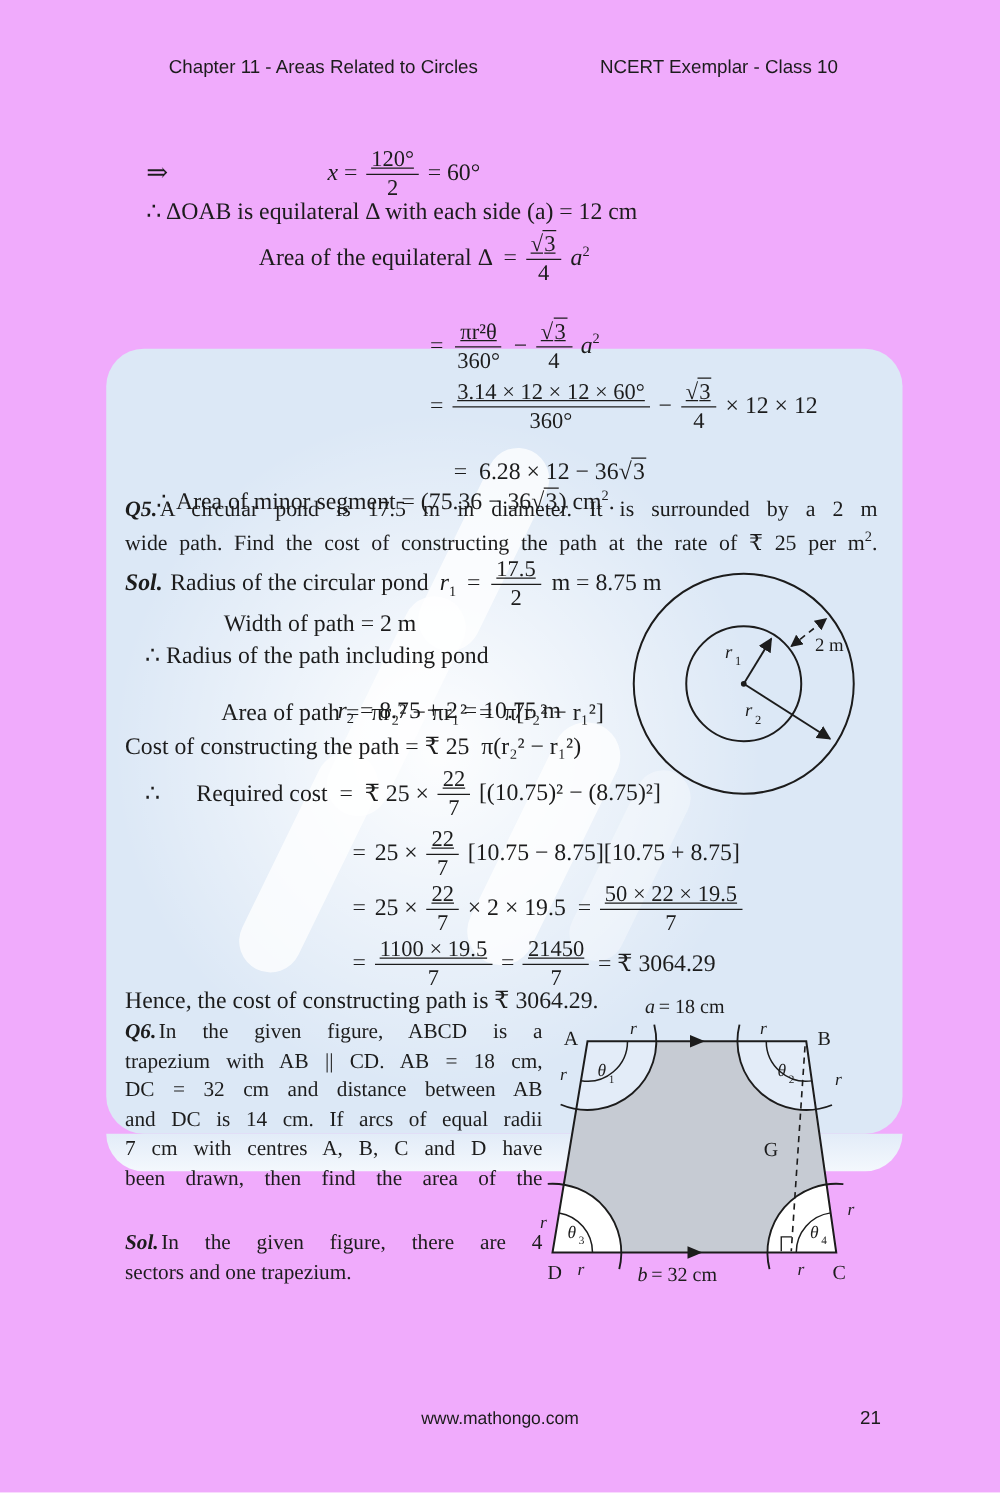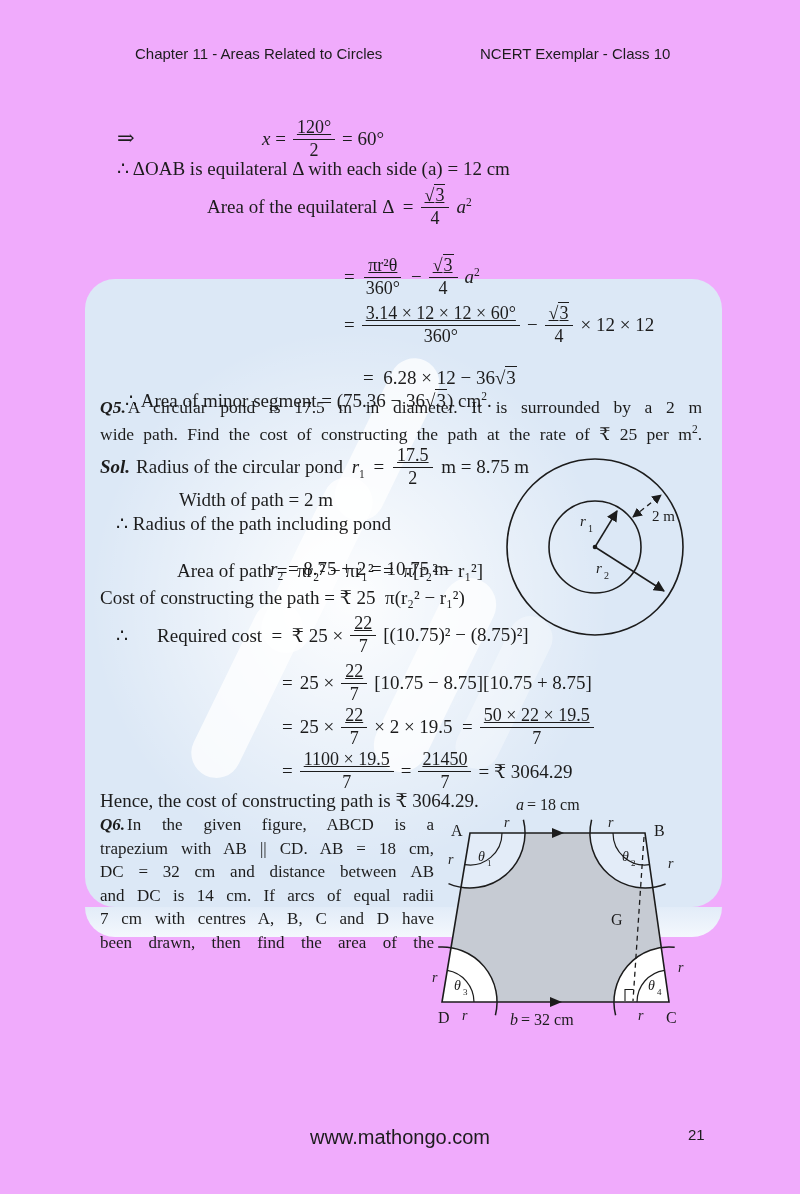--- a/index.html
+++ b/index.html
@@ -143,20 +143,24 @@
   </div>
   <div class="tln" style="left:100px;top:789px;">Hence, the cost of constructing path is ₹ 3064.29.</div>
 
   <div class="q6p" style="left:100px;top:813px;">
     <div><b class="lbl">Q6.</b><span>In the given figure, ABCD is a</span></div>
     <div><span>trapezium with AB || CD. AB = 18 cm,</span></div>
     <div><span>DC = 32 cm and distance between AB</span></div>
     <div><span>and DC is 14 cm. If arcs of equal radii</span></div>
     <div><span>7 cm with centres A, B, C and D have</span></div>
     <div><span>been drawn, then find the area of the</span></div>
+  </div>
+  <div class="q6p" style="left:100px;top:982px;">
+    <div><b class="lbl">Sol.</b><span>In the given figure, there are 4</span></div>
+    <div class="jlast"><span>sectors and one trapezium.</span></div>
   </div>
 
   <svg class="figabs" style="left:500px;top:452px;" width="205" height="200" viewBox="0 0 205 200">
     <defs>
       <marker id="ah" viewBox="0 0 10 10" refX="9" refY="5" markerWidth="7.5" markerHeight="7.5" orient="auto-start-reverse">
         <path d="M0,0 L10,5 L0,10 z" fill="#1c1c1c"></path>
       </marker>
     </defs>
     <circle cx="95" cy="95" r="88" fill="none" stroke="#1c1c1c" stroke-width="1.6"></circle>
     <circle cx="95" cy="95" r="46" fill="none" stroke="#1c1c1c" stroke-width="1.6"></circle>
@@ -210,16 +214,16 @@
     <text x="76" y="35" font-size="14" font-style="italic">r</text>
     <text x="20" y="72" font-size="14" font-style="italic">r</text>
     <text x="180" y="35" font-size="14" font-style="italic">r</text>
     <text x="240" y="76" font-size="14" font-style="italic">r</text>
     <text x="4" y="190" font-size="14" font-style="italic">r</text>
     <text x="34" y="228" font-size="14" font-style="italic">r</text>
     <text x="210" y="228" font-size="14" font-style="italic">r</text>
     <text x="250" y="180" font-size="14" font-style="italic">r</text>
   </svg>
 
-  <div class="sans" style="position:absolute;left:0;right:0;top:1126px;text-align:center;font-size:20px;">www.mathongo.com</div>
+  <div class="sans" style="position:absolute;left:0;right:0;top:1126px;text-align:center;font-size:14px;">www.mathongo.com</div>
   <div class="sans tln" style="left:688px;top:1126px;font-size:15px;">21</div>
 
 </div>
 
 </body></html>

